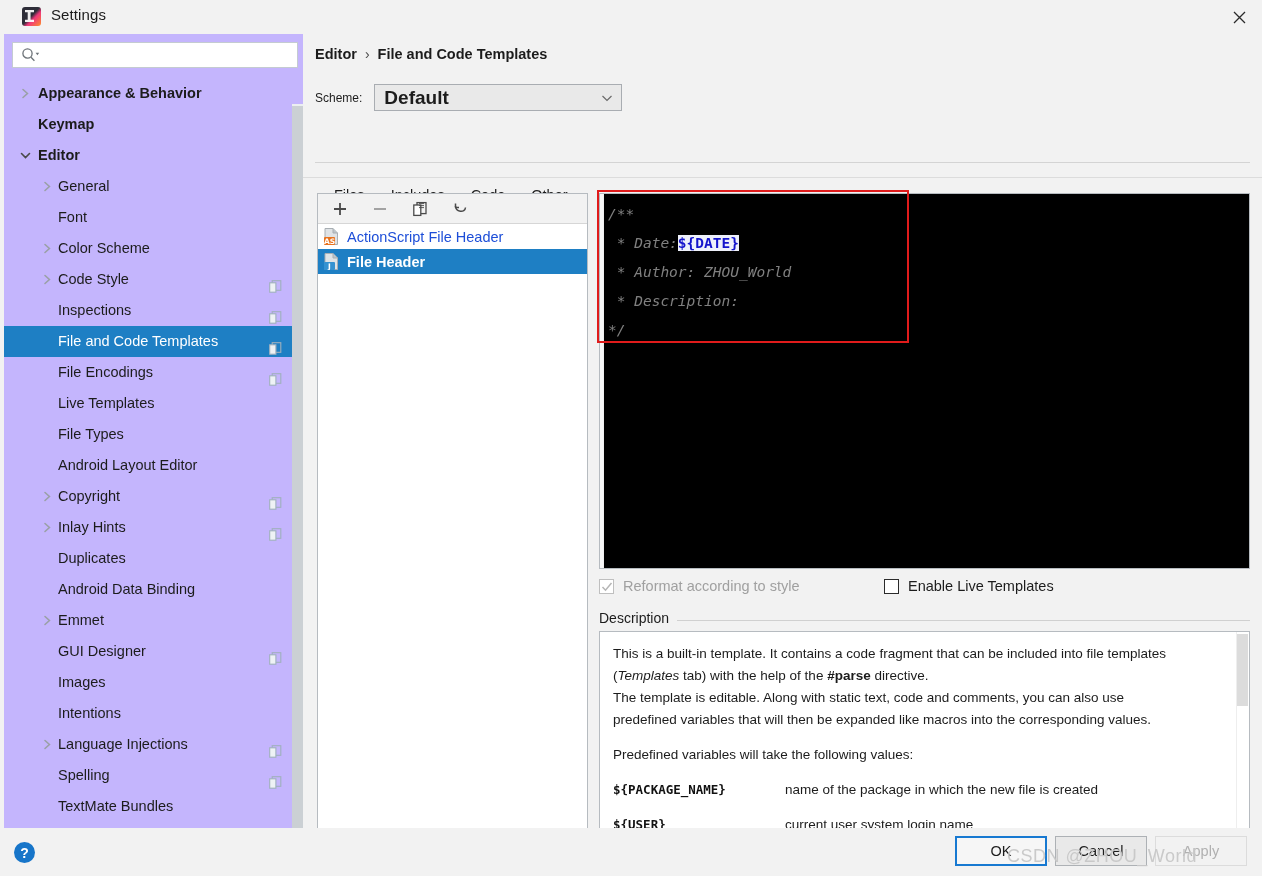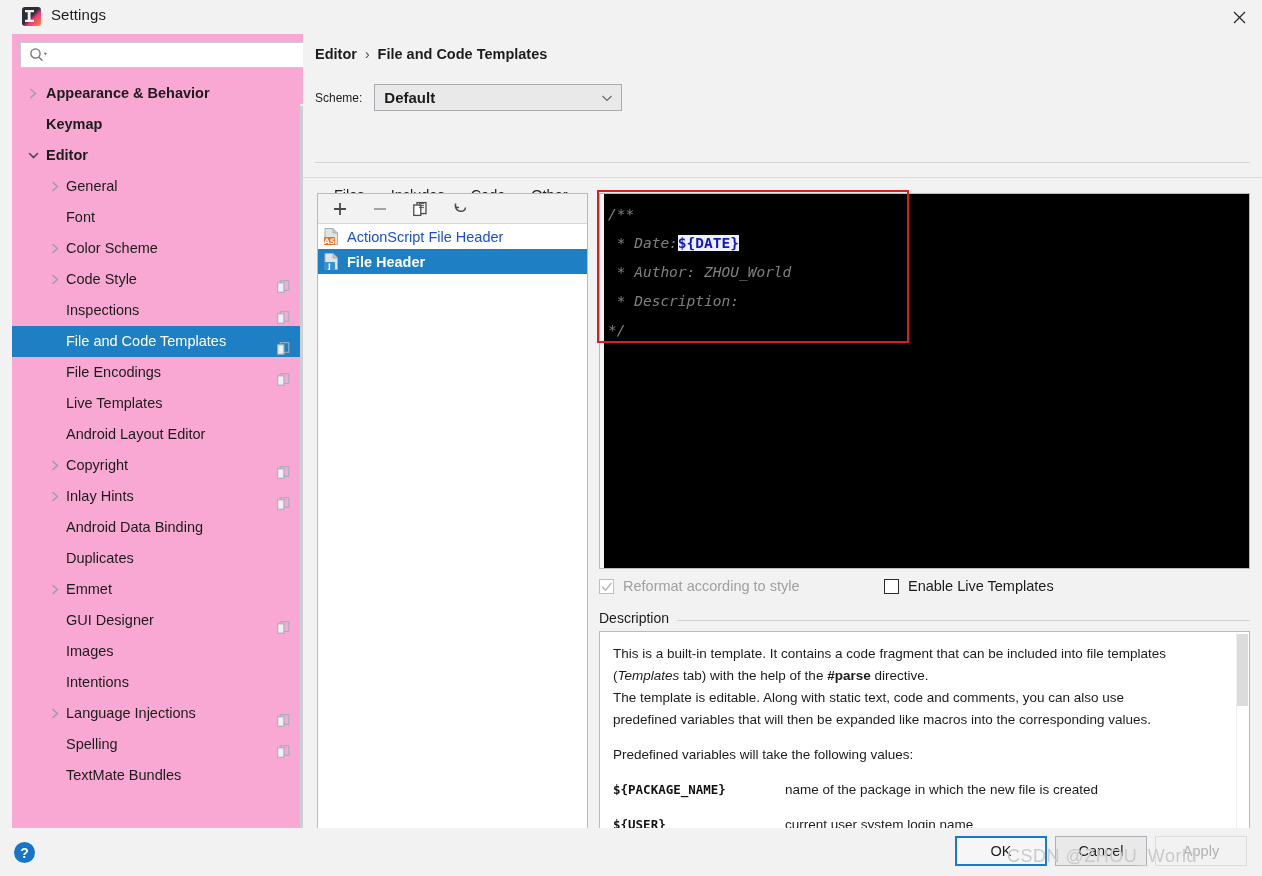--- a/index.html
+++ b/index.html
@@ -36,22 +36,22 @@
   }
   #close-button {
     position: absolute; right: 0; top: 0; width: 46px; height: 34px;
     display: flex; align-items: center; justify-content: center;
     cursor: pointer;
   }
   #close-button svg { display:block; }
 
   
   #sidebar {
-    position: absolute; left: 12px; top: 34px; width: 344px; height: 794px;
-    background: #f9a8d4;
+    position: absolute; left: 4px; top: 34px; width: 344px; height: 794px;
+    background: #c4b5fd;
     border-right: 1px solid #d6dade;
   }
   #search-wrap {
     position: absolute; left: 8px; top: 8px; width: 286px; height: 26px;
   }
   #search-input {
     width: 100%; height: 26px;
     border: 1px solid #c4cbd1; background: #ffffff;
     padding: 0 6px 0 30px;
     font-family: "Liberation Sans", sans-serif; font-size: 13px;
@@ -107,21 +107,21 @@
   #scheme-row {
     position: absolute; left: 12px; top: 50px;
     display: flex; align-items: center;
   }
   #scheme-label { font-size: 12px; color: #1c1c1c; margin-right: 12px; }
   #scheme-select {
     position: relative; width: 248px; height: 27px;
     background: #e9e9e9; border: 1px solid #a9adb2;
     display: flex; align-items: center; cursor: pointer;
   }
-  #scheme-value { font-size: 15px; font-weight: bold; padding-left: 9px; }
+  #scheme-value { font-size: 19px; font-weight: bold; padding-left: 9px; }
   #scheme-chevron {
     position: absolute; right: 8px; top: 8px; width: 12px; height: 10px;
   }
 
   #header-divider {
     position: absolute; left: 12px; top: 128px; width: 935px; height: 1px;
     background: #d4d4d4;
   }
 
   #tabs {
@@ -334,39 +334,40 @@
           </svg></span></div>
       <div class="tree-item depth1 selected"><span class="lbl">File and Code Templates</span><span class="copy-badge"><svg viewBox="0 0 13 13">
             <rect x="3.2" y="0.7" width="8.6" height="9.6" fill="none" stroke="#9fb0bd" stroke-width="1.1"></rect>
             <rect x="0.7" y="2.8" width="6.2" height="9.4" fill="#eef2f5" stroke="#9fb0bd" stroke-width="1.1"></rect>
           </svg></span></div>
       <div class="tree-item depth1"><span class="lbl">File Encodings</span><span class="copy-badge"><svg viewBox="0 0 13 13">
             <rect x="3.2" y="0.7" width="8.6" height="9.6" fill="none" stroke="#9fb0bd" stroke-width="1.1"></rect>
             <rect x="0.7" y="2.8" width="6.2" height="9.4" fill="#eef2f5" stroke="#9fb0bd" stroke-width="1.1"></rect>
           </svg></span></div>
       <div class="tree-item depth1"><span class="lbl">Live Templates</span></div>
+      <div class="tree-item depth1"><span class="lbl">File Types</span></div>
       <div class="tree-item depth1"><span class="lbl">Android Layout Editor</span></div>
       <div class="tree-item depth1"><span class="arrow">
           <svg width="9" height="11" viewBox="0 0 9 11">
             <path d="M2 1.5 L6.4 5.5 L2 9.5" stroke="#9aa0a6" stroke-width="1.6" fill="none" stroke-linecap="round"></path>
           </svg>
         </span><span class="lbl">Copyright</span><span class="copy-badge"><svg viewBox="0 0 13 13">
             <rect x="3.2" y="0.7" width="8.6" height="9.6" fill="none" stroke="#9fb0bd" stroke-width="1.1"></rect>
             <rect x="0.7" y="2.8" width="6.2" height="9.4" fill="#eef2f5" stroke="#9fb0bd" stroke-width="1.1"></rect>
           </svg></span></div>
       <div class="tree-item depth1"><span class="arrow">
           <svg width="9" height="11" viewBox="0 0 9 11">
             <path d="M2 1.5 L6.4 5.5 L2 9.5" stroke="#9aa0a6" stroke-width="1.6" fill="none" stroke-linecap="round"></path>
           </svg>
         </span><span class="lbl">Inlay Hints</span><span class="copy-badge"><svg viewBox="0 0 13 13">
             <rect x="3.2" y="0.7" width="8.6" height="9.6" fill="none" stroke="#9fb0bd" stroke-width="1.1"></rect>
             <rect x="0.7" y="2.8" width="6.2" height="9.4" fill="#eef2f5" stroke="#9fb0bd" stroke-width="1.1"></rect>
           </svg></span></div>
+      <div class="tree-item depth1"><span class="lbl">Duplicates</span></div>
       <div class="tree-item depth1"><span class="lbl">Android Data Binding</span></div>
-      <div class="tree-item depth1"><span class="lbl">Duplicates</span></div>
       <div class="tree-item depth1"><span class="arrow">
           <svg width="9" height="11" viewBox="0 0 9 11">
             <path d="M2 1.5 L6.4 5.5 L2 9.5" stroke="#9aa0a6" stroke-width="1.6" fill="none" stroke-linecap="round"></path>
           </svg>
         </span><span class="lbl">Emmet</span></div>
       <div class="tree-item depth1"><span class="lbl">GUI Designer</span><span class="copy-badge"><svg viewBox="0 0 13 13">
             <rect x="3.2" y="0.7" width="8.6" height="9.6" fill="none" stroke="#9fb0bd" stroke-width="1.1"></rect>
             <rect x="0.7" y="2.8" width="6.2" height="9.4" fill="#eef2f5" stroke="#9fb0bd" stroke-width="1.1"></rect>
           </svg></span></div>
       <div class="tree-item depth1"><span class="lbl">Images</span></div>

